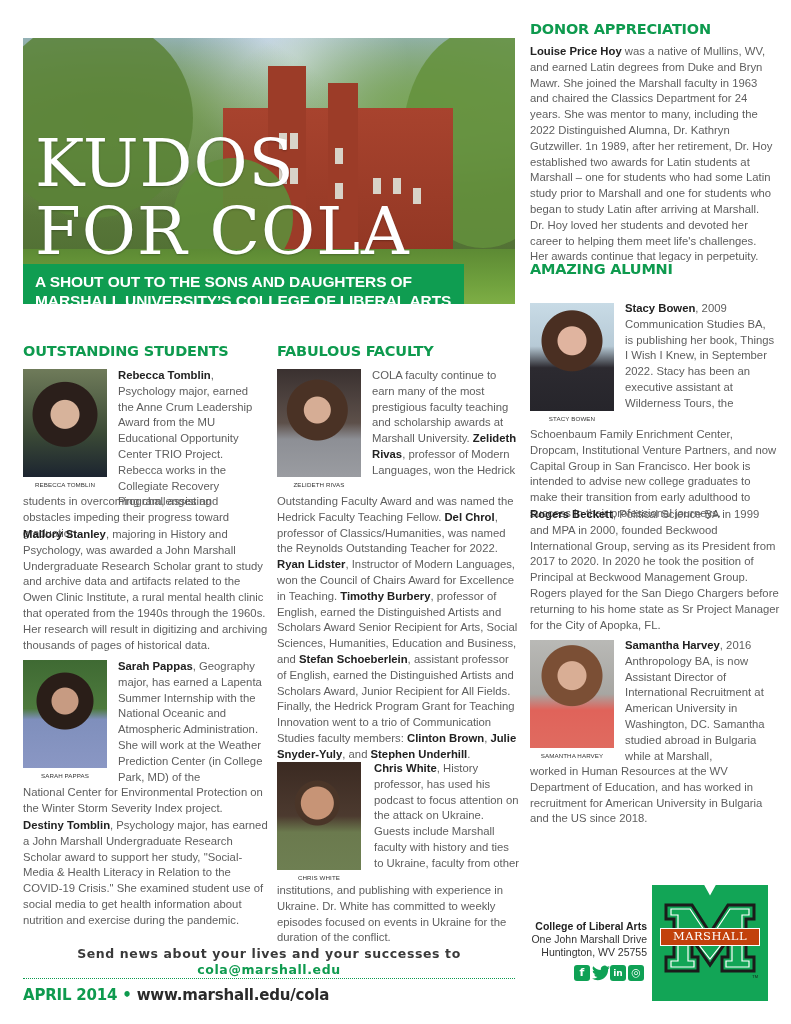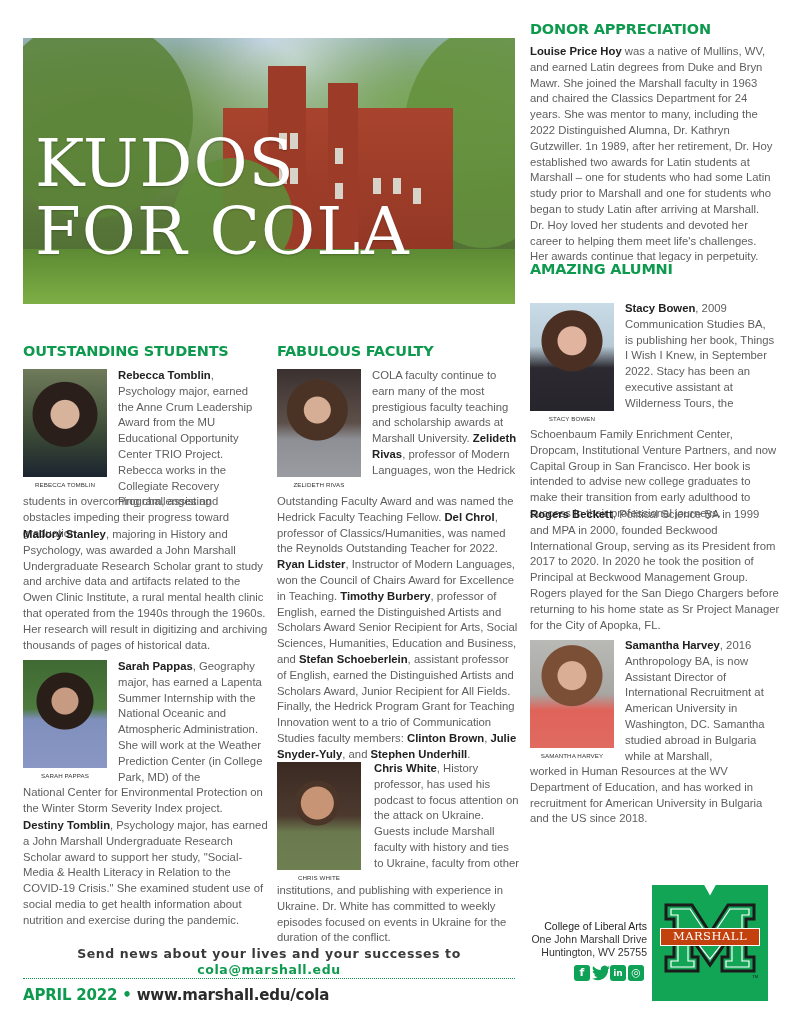--- a/index.html
+++ b/index.html
@@ -89,21 +89,21 @@
   .footer-issue {
     position: absolute; left: 23px; top: 986px; font-family: "DejaVu Sans", sans-serif;
     font-weight: bold; font-size: 15px; color: #2a2a2a; letter-spacing: -0.2px;
   }
   .footer-issue .month { color: #0e9a4e; }
 
   .address {
     position: absolute; left: 527px; top: 920px; width: 120px; text-align: right;
     font-size: 10.5px; line-height: 13px; color: #333;
   }
-  .address .org { font-weight: normal; color: #222; }
+  .address .org { font-weight: bold; color: #222; }
   .social { position: absolute; left: 574px; top: 965px; display: flex; gap: 2px; }
   .social .ic {
     width: 16px; height: 16px; background: #0fa155; color: #fff; border-radius: 3px;
     font-weight: bold; font-size: 11px; line-height: 16px; text-align: center;
     font-family: "DejaVu Sans", sans-serif;
   }
   .social .ic.tw { background: transparent; color: #0fa155; font-size: 15px; }
 
   .logo {
     position: absolute; left: 652px; top: 885px; width: 116px; height: 116px;
@@ -138,20 +138,24 @@
   <div class="win" style="left:312px;top:145px;"></div>
   <div class="win" style="left:350px;top:140px;"></div>
   <div class="win" style="left:370px;top:140px;"></div>
   <div class="win" style="left:390px;top:150px;"></div>
   <div class="tree" style="left:150px;top:120px;width:120px;height:120px;background:rgba(95,140,58,0.9);"></div>
   <div class="lawn"></div>
   <div class="title">
     <div>KUDOS</div>
     <div>FOR COLA</div>
   </div>
+  <div class="banner">
+    <div>A SHOUT OUT TO THE SONS AND DAUGHTERS OF</div>
+    <div>MARSHALL UNIVERSITY’S COLLEGE OF LIBERAL ARTS</div>
+  </div>
 </div>
 
 <div class="section-title" style="left:23px;top:343px;">OUTSTANDING STUDENTS</div>
 
 <div class="photo p-rebecca"></div>
 <div class="caption" style="left:23px;top:481px;width:84px;">REBECCA TOMBLIN</div>
 <div class="body-text" style="left:118px;top:368px;width:148px;">
   <b>Rebecca Tomblin</b><span id="rebecca-top">, Psychology major, earned the Anne Crum Leadership Award from the MU Educational Opportunity Center TRIO Project. Rebecca works in the Collegiate Recovery Program, assisting</span>
 </div>
 <div class="body-text" style="left:23px;top:494px;width:245px;">
@@ -227,21 +231,21 @@
 <div class="body-text" style="left:530px;top:764px;width:250px;">
   <span id="samantha-bottom">worked in Human Resources at the WV Department of Education, and has worked in recruitment for American University in Bulgaria and the US since 2018.</span>
 </div>
 
 <div class="footer-note">
   <div>Send news about your lives and your successes to</div>
   <div class="email">cola@marshall.edu</div>
 </div>
 <div class="dotted-rule"></div>
 <div class="footer-issue">
-  <span class="month">APRIL 2022</span><span class="month"> • </span><span>www.marshall.edu/cola</span>
+  <span class="month">APRIL 2014</span><span class="month"> • </span><span>www.marshall.edu/cola</span>
 </div>
 
 <div class="address">
   <div class="org">College of Liberal Arts</div>
   <div>One John Marshall Drive</div>
   <div>Huntington, WV 25755</div>
 </div>
 <div class="social">
   <div class="ic">f</div>
   <div class="ic tw">

